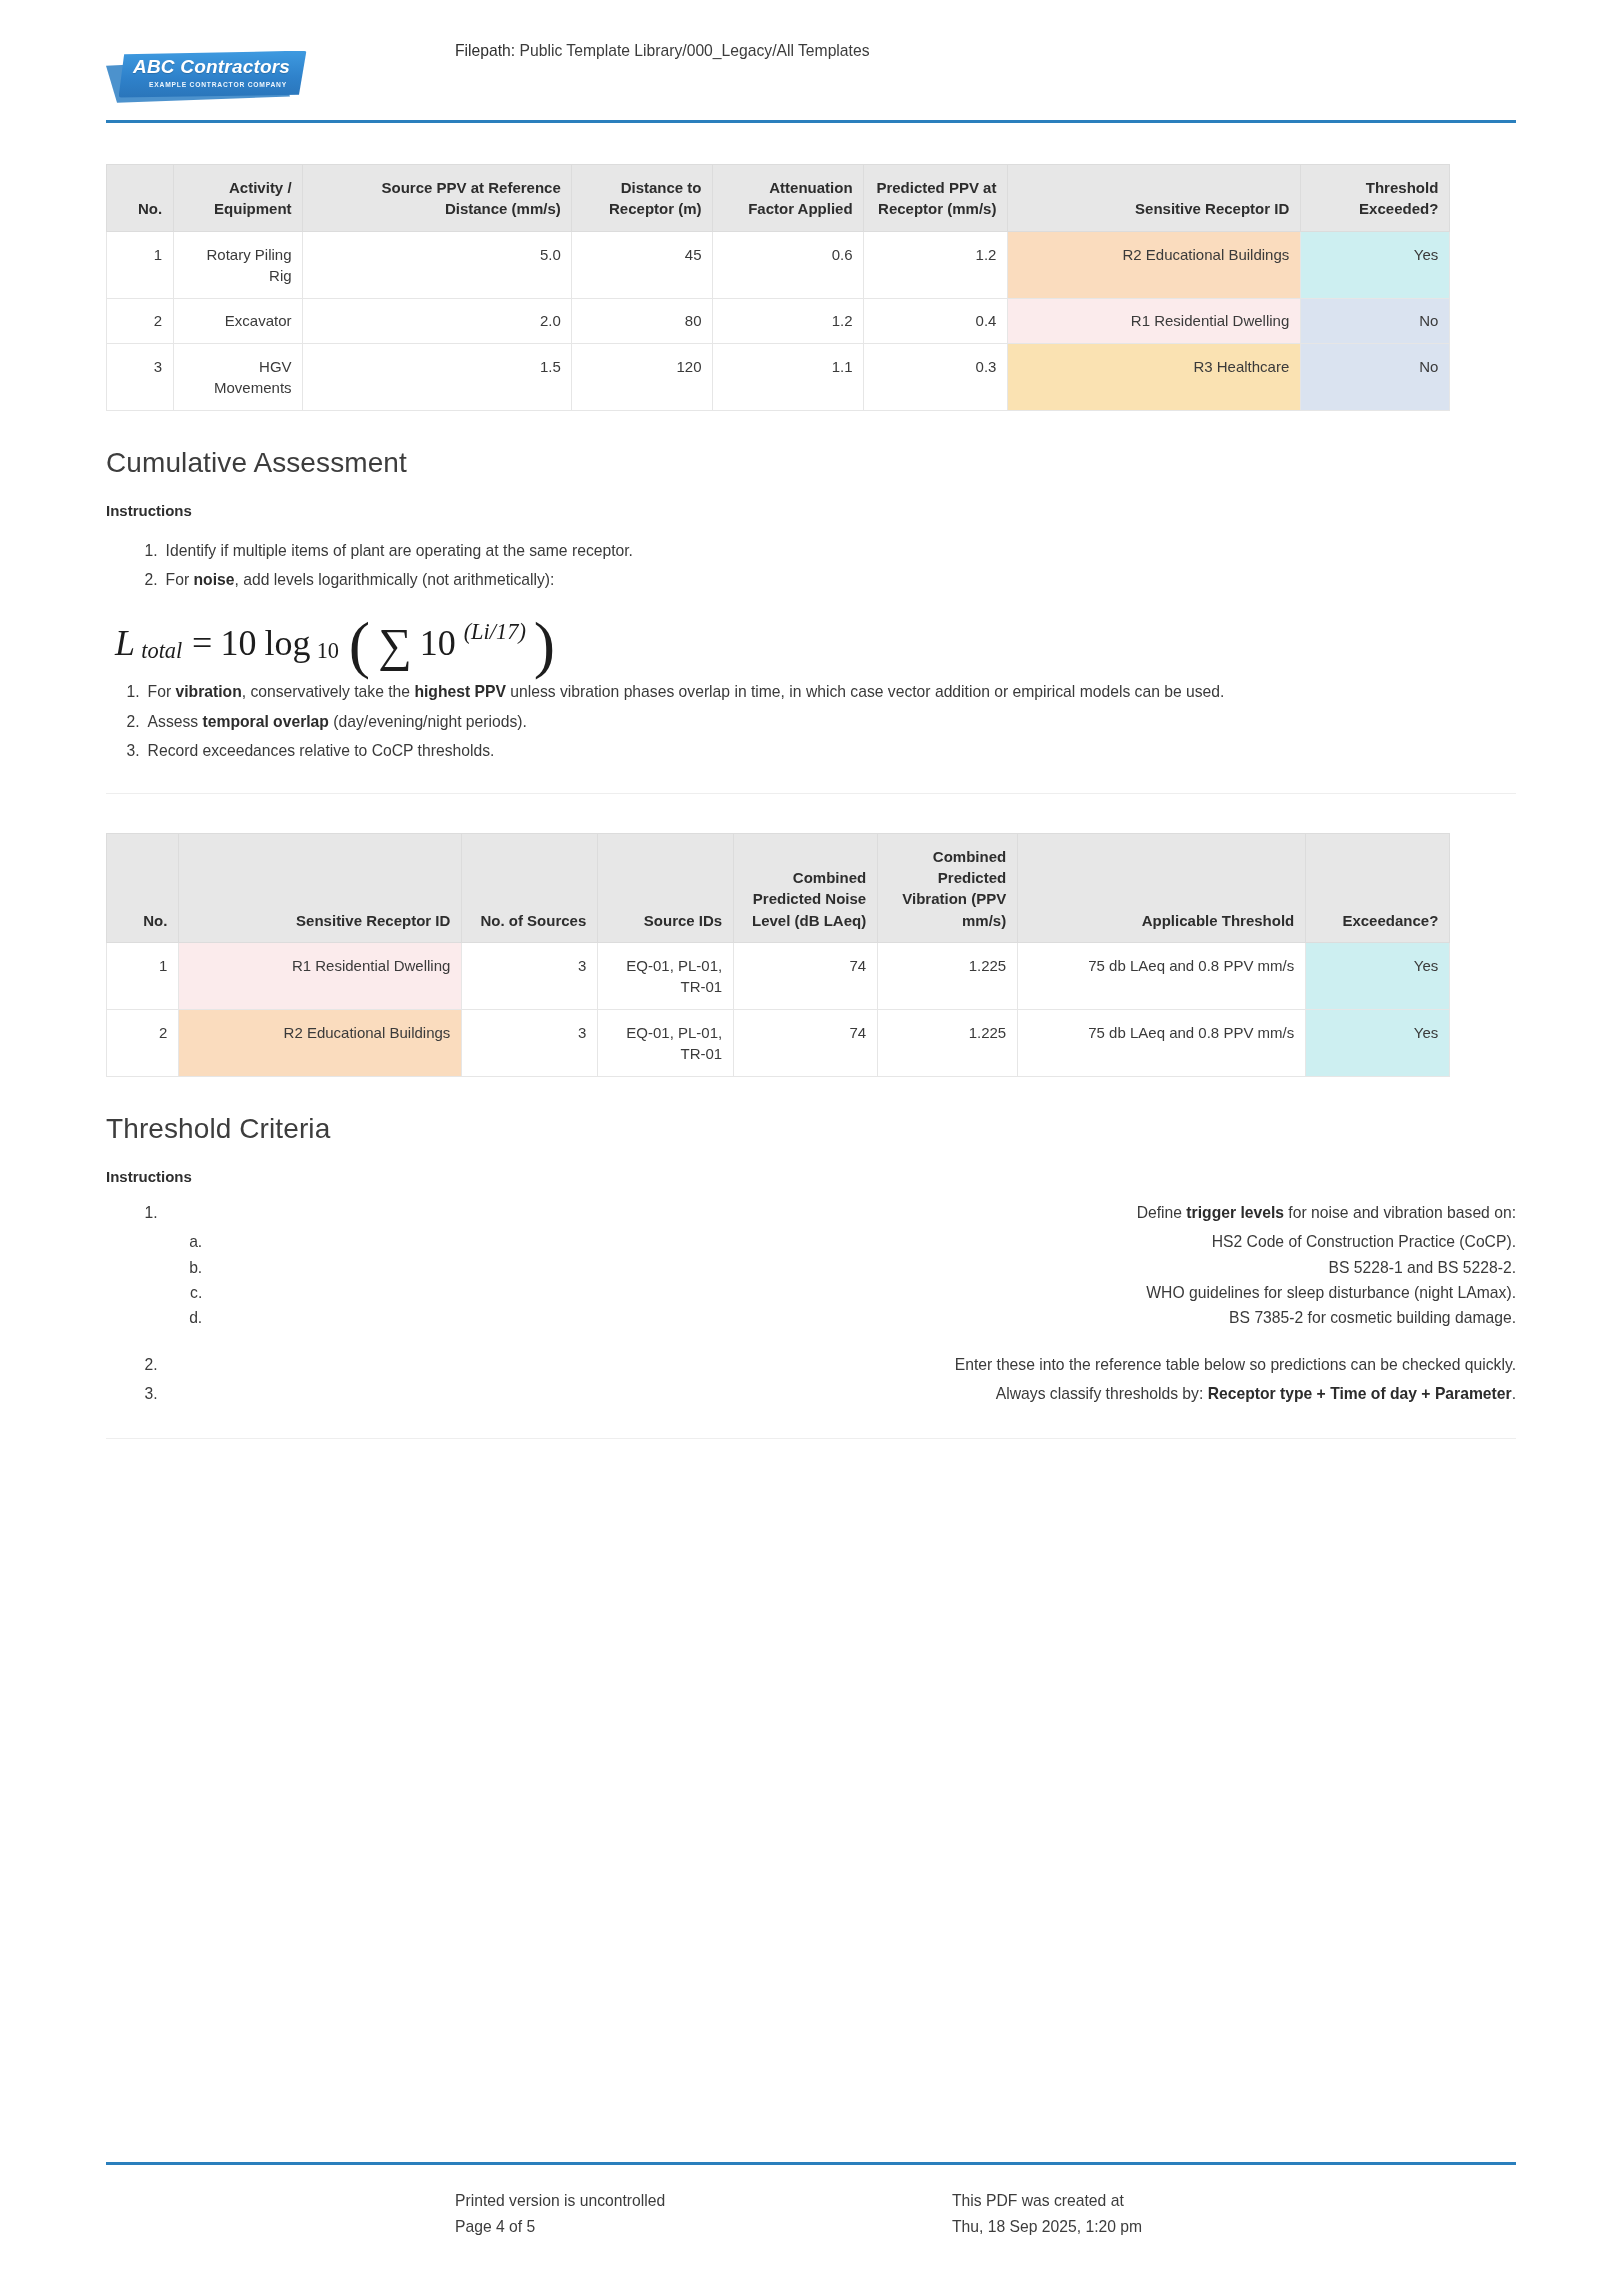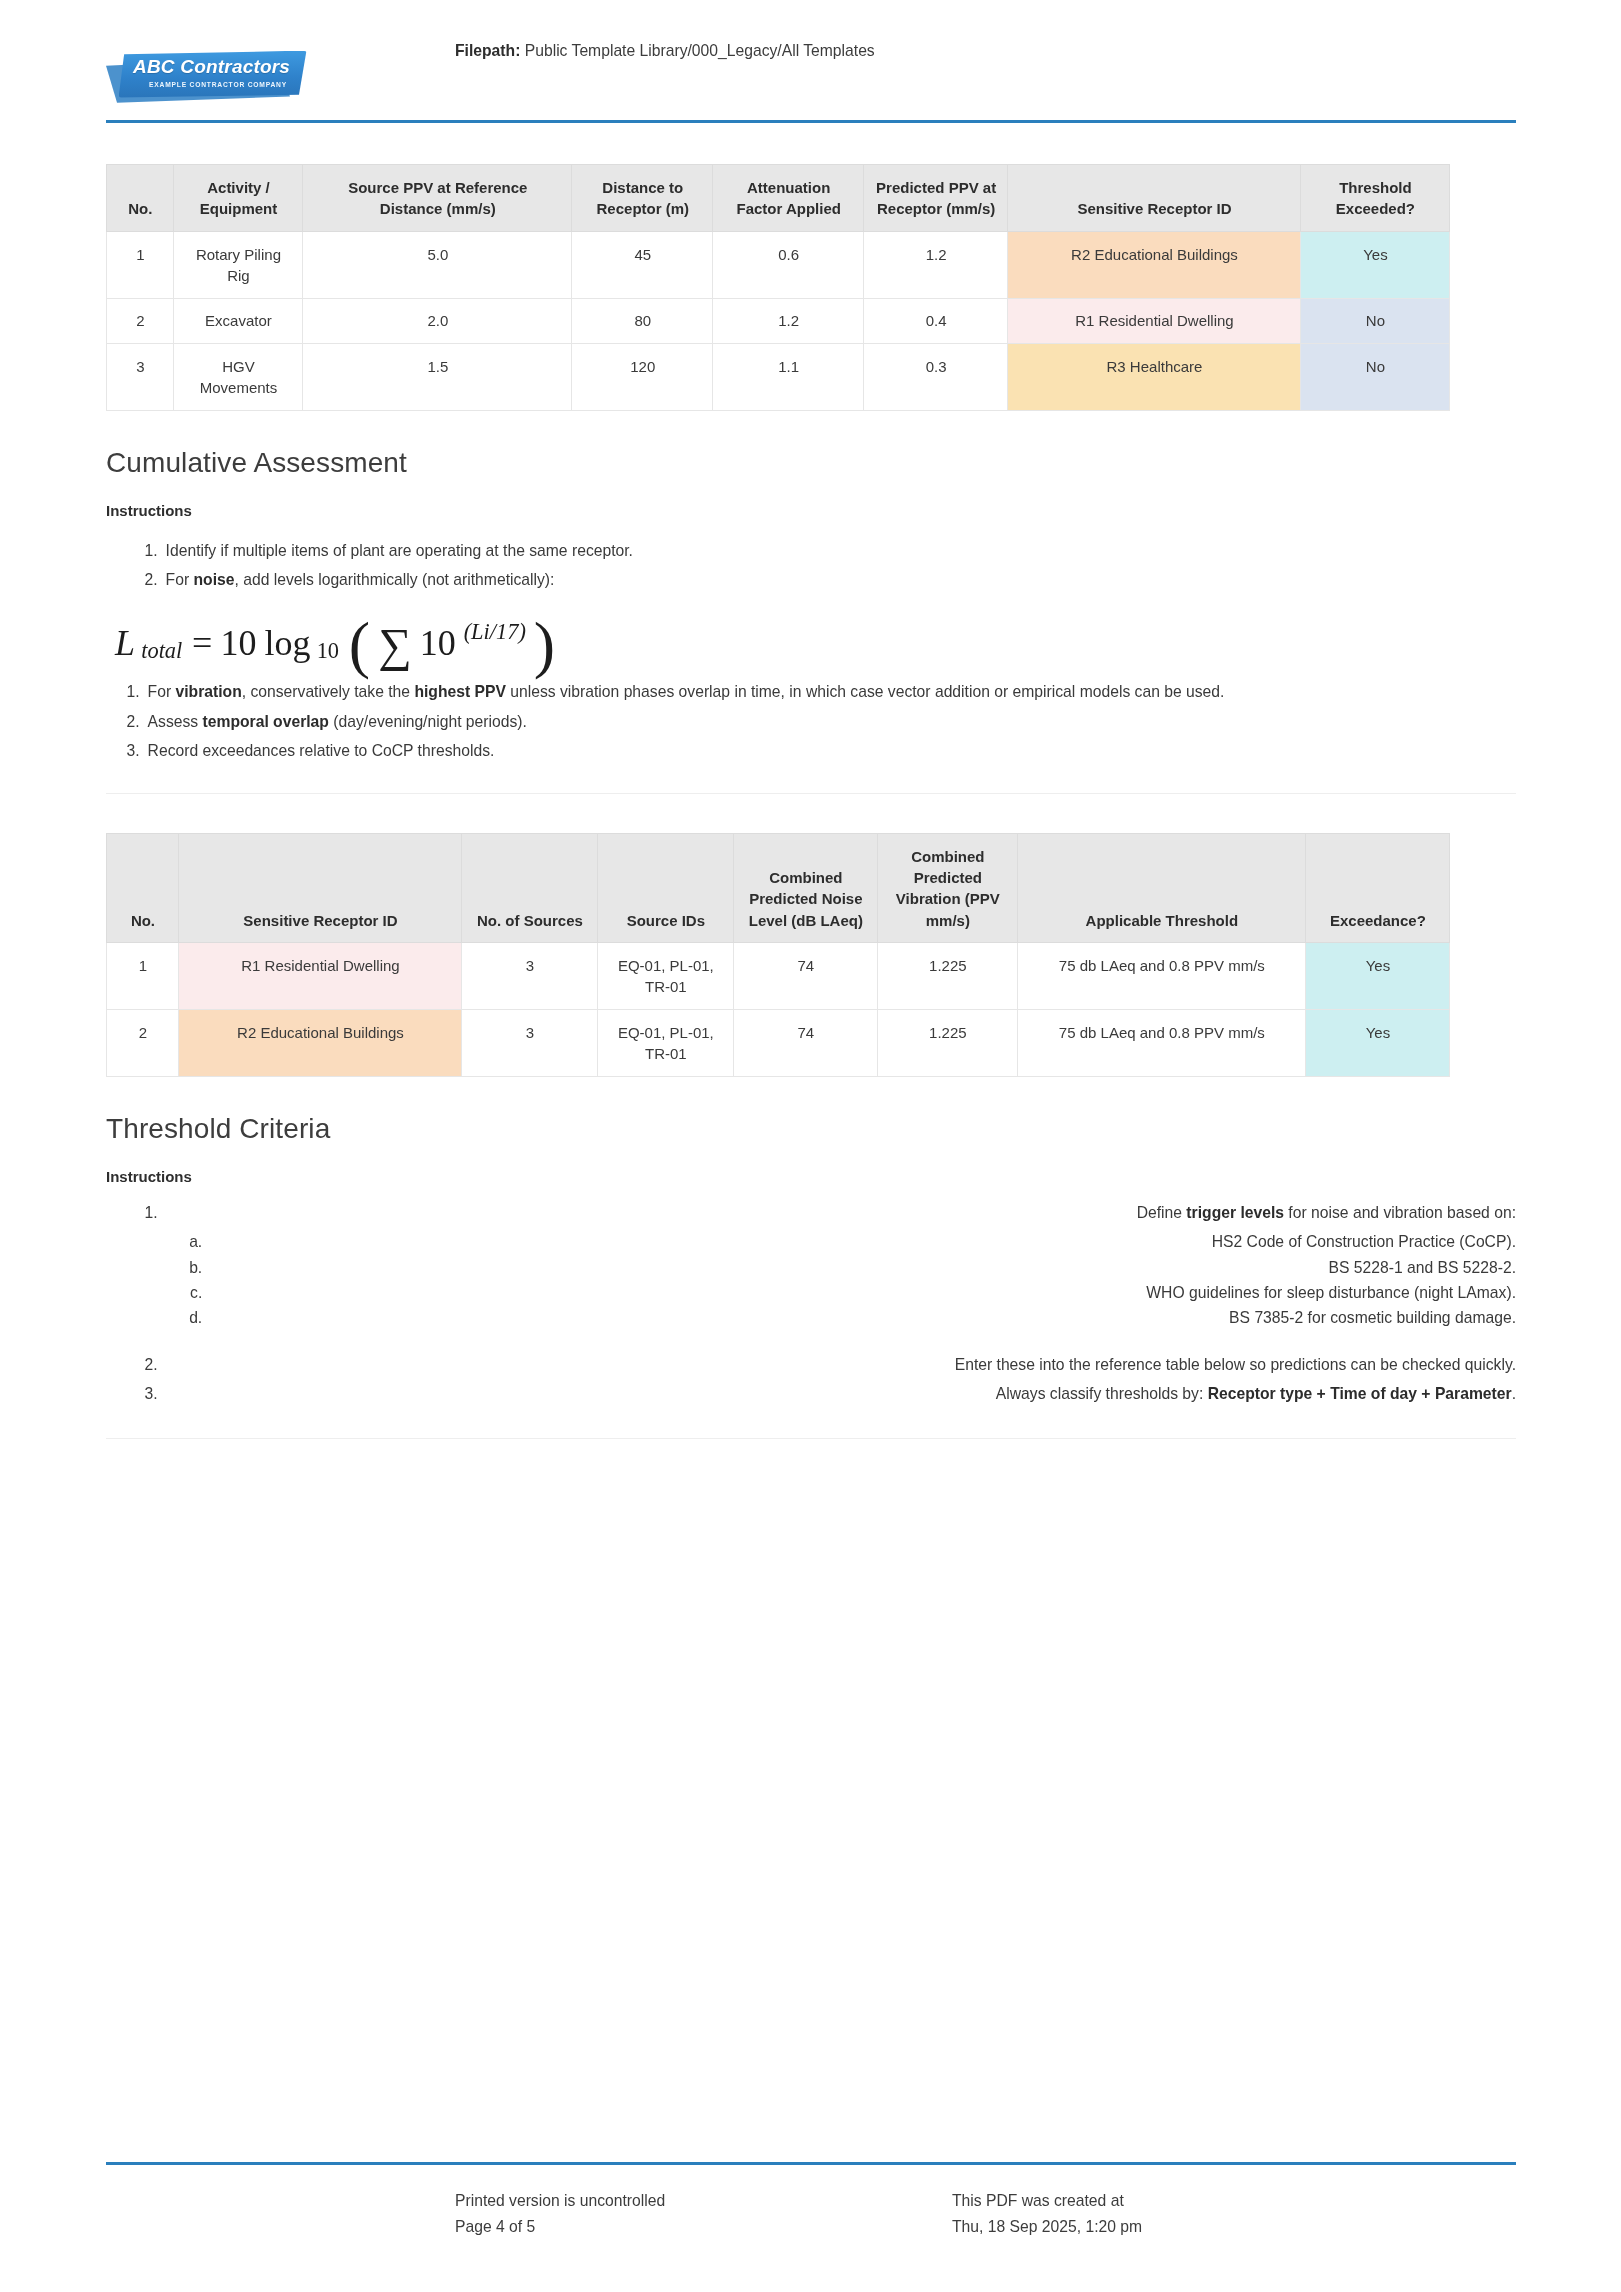--- a/index.html
+++ b/index.html
@@ -84,21 +84,21 @@
     letter-spacing: 0.8px;
     white-space: nowrap;
   }
   .hdr-col {
     font-size: 15.7px;
     line-height: 1.62;
     color: #3c3c3c;
   }
   .hdr-col.filepath { flex: 0 0 497px; }
   .hdr-col.meta     { flex: 1 1 auto; }
-  .hdr-col b { font-weight: bold; color: #2e2e2e; }
+  .hdr-col b { font-weight: normal; color: #2e2e2e; }
 
   .rule-blue {
     height: 0;
     border-top: 3.6px solid #2a7fbd;
     margin-top: 14.3px;
   }
   .rule-grey {
     height: 0;
     border-top: 1.8px solid #eeeeee;
   }
@@ -107,21 +107,21 @@
   table.grid {
     border-collapse: collapse;
     width: 1344px;
     table-layout: fixed;
     font-size: 15px;
   }
   table.grid th,
   table.grid td {
     border: 0.9px solid #e6e6e6;
     padding: 11.6px 10.7px 11.6px 11.6px;
-    text-align: center;
+    text-align: right;
     vertical-align: top;
     line-height: 1.42;
     color: #3a3a3a;
     word-wrap: break-word;
     overflow-wrap: break-word;
   }
   table.grid thead th {
     background: #e7e7e7;
     font-weight: bold;
     color: #2d2d2d;

